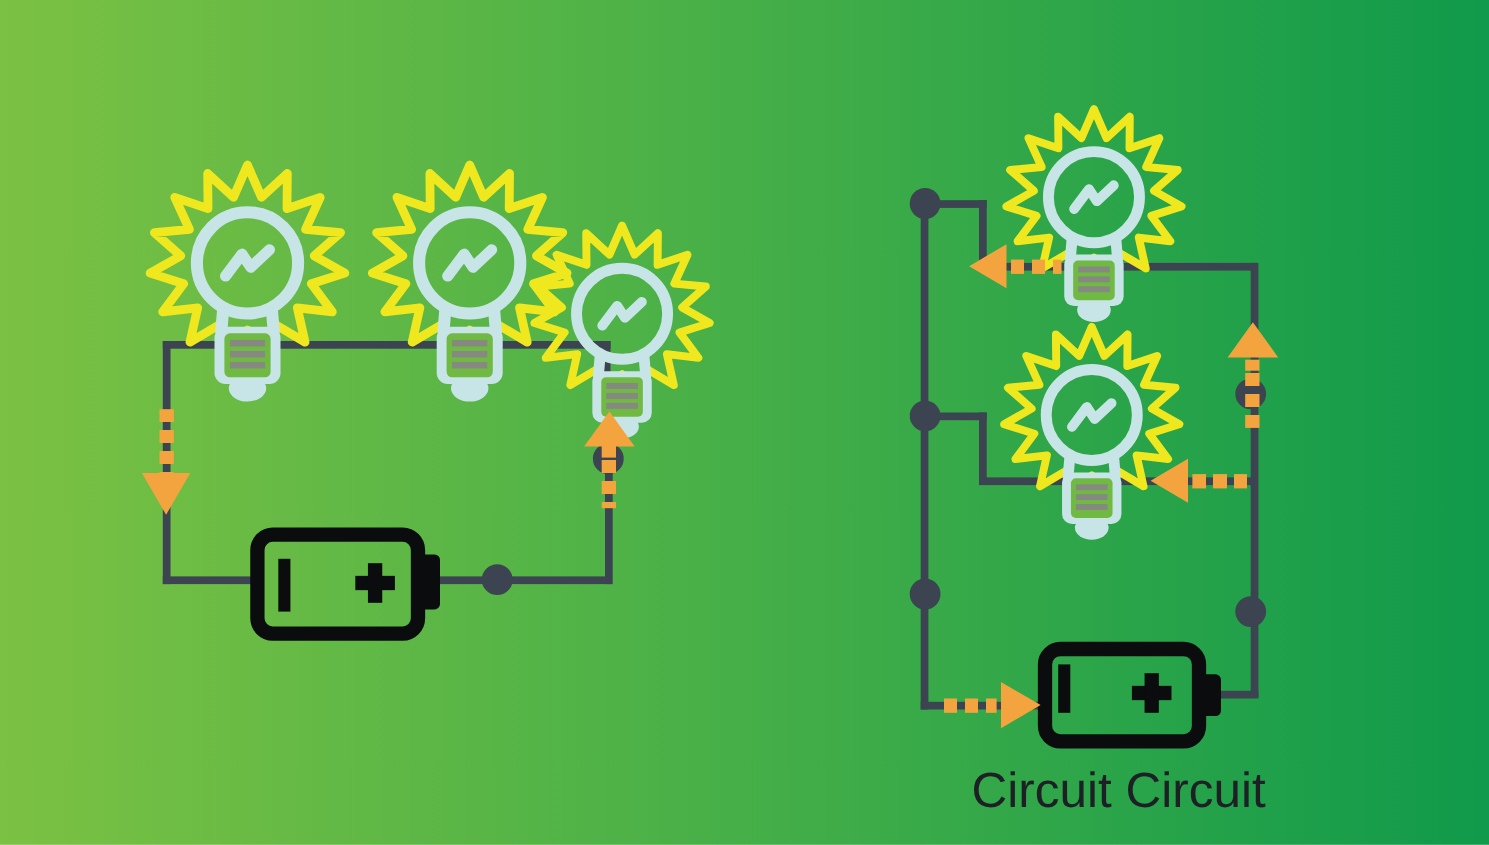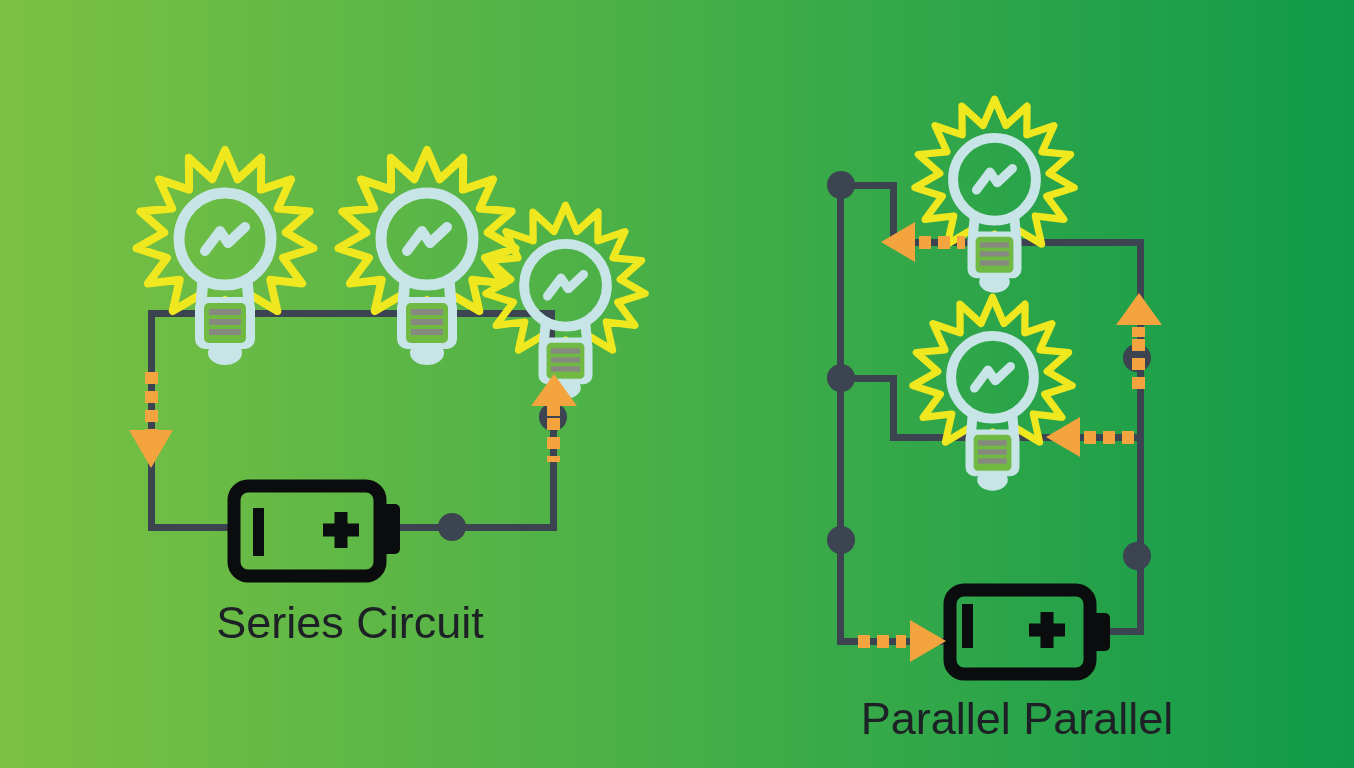--- a/index.html
+++ b/index.html
@@ -99,21 +99,20 @@
           <rect x="112.5" y="38" width="13" height="36" fill="#0b0c0e"></rect>
         </svg></div>
 
     <div class="dash-v" style="left:145px;top:372px;height:58px"></div>
     <div class="tri tri-down" style="left:129px;top:430px"></div>
 
     <div class="tri tri-up" style="left:531px;top:374px"></div>
     <div class="stem" style="left:547px;top:404px;width:13px;height:12px"></div>
     <div class="dash-v" style="left:547px;top:418px;height:44px"></div>
 
-    <div class="label" style="left:150px;top:597px;width:400px">Series Circuit</div>
   </div>
 
   <div class="abs" style="left:720px;top:0;width:634px;height:768px">
 
     <div class="wire" style="left:117px;top:182px;width:7px;height:463px"></div>
     <div class="wire" style="left:121px;top:182px;width:56px;height:7px"></div>
     <div class="wire" style="left:170px;top:182px;width:7px;height:64px"></div>
     <div class="wire" style="left:170px;top:239px;width:253px;height:7px"></div>
     <div class="wire" style="left:121px;top:375px;width:56px;height:7px"></div>
     <div class="wire" style="left:170px;top:375px;width:7px;height:65px"></div>
@@ -167,16 +166,16 @@
     <div class="tri tri-left" style="left:326px;top:417px"></div>
     <div class="dash-h" style="left:364px;top:431px;width:50px"></div>
 
     <div class="tri tri-up" style="left:396px;top:293px"></div>
     <div class="stem" style="left:412px;top:327px;width:13px;height:10px"></div>
     <div class="dash-v" style="left:412px;top:339px;height:50px"></div>
 
     <div class="dash-h" style="left:138px;top:635px;width:48px"></div>
     <div class="tri tri-right" style="left:190px;top:620px"></div>
 
-    <div class="label" style="left:97px;top:693px;width:400px">Parallel Parallel</div>
+    <div class="label" style="left:97px;top:693px;width:400px">Circuit Circuit</div>
   </div>
 
 </div>
 
 </body></html>

